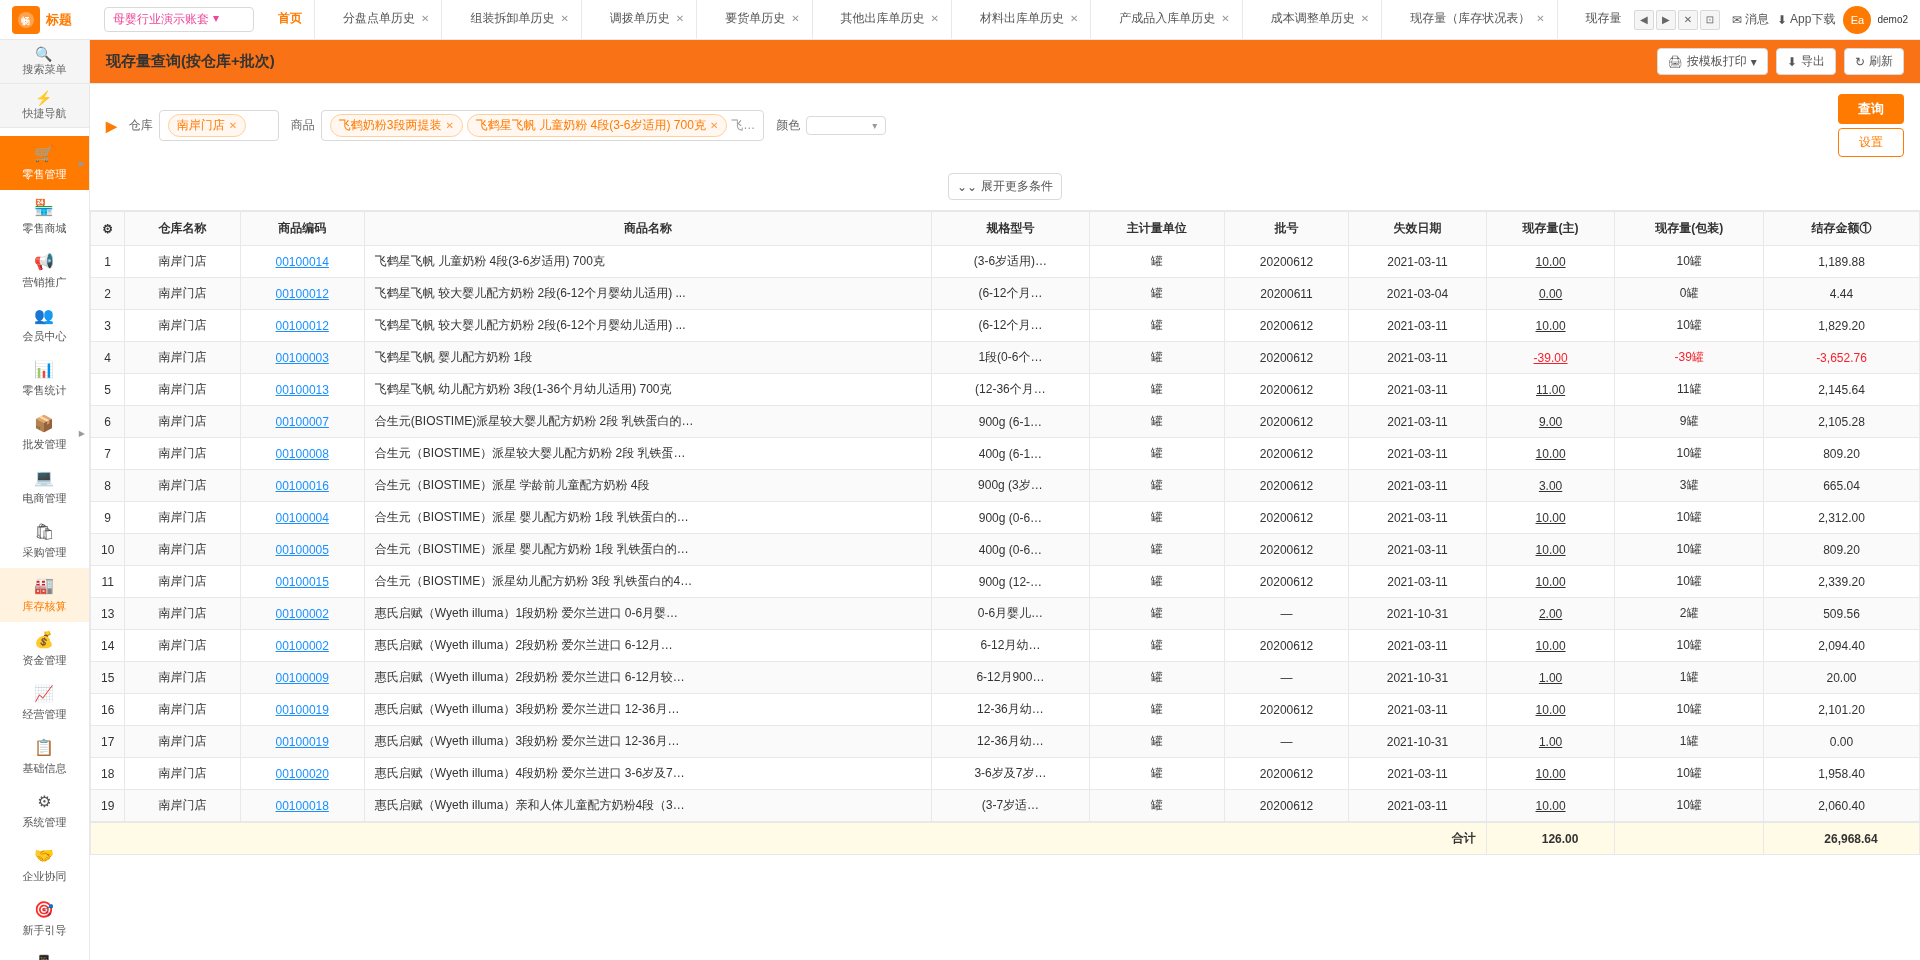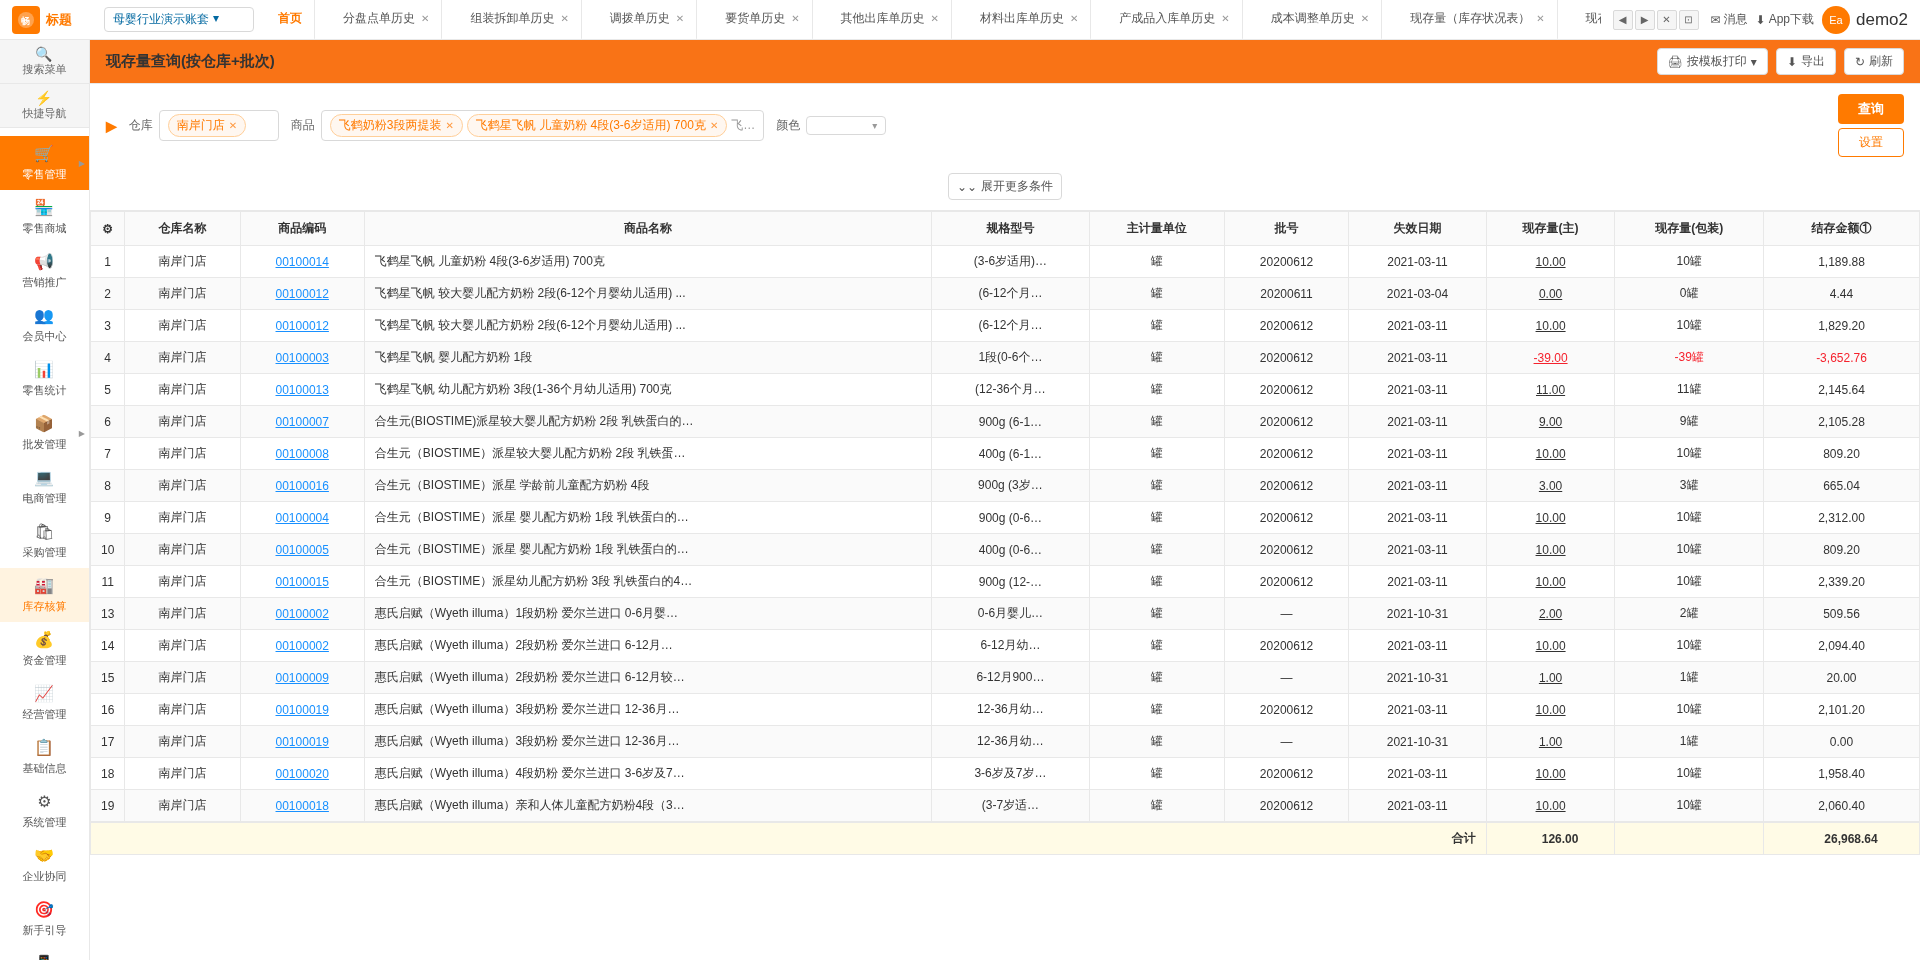--- a/index.html
+++ b/index.html
@@ -2,21 +2,21 @@
 <html><head>
   <meta charset="utf-8">
   <style>
     * { margin: 0; padding: 0; box-sizing: border-box; }
     body { font-family: 'Microsoft YaHei', Arial, sans-serif; font-size: 12px; background: #f0f2f5; color: #333; width: 1920px; height: 960px; overflow: hidden; }
 
     
     .top-bar { display: flex; align-items: center; height: 40px; background: #fff; border-bottom: 1px solid #e8e8e8; padding: 0 12px; gap: 12px; }
     .logo { display: flex; align-items: center; gap: 6px; font-size: 13px; font-weight: bold; color: #ff7a00; min-width: 80px; }
     .logo-icon { width: 28px; height: 28px; background: #ff7a00; border-radius: 4px; display: flex; align-items: center; justify-content: center; color: white; font-size: 10px; }
-    .workspace-selector { display: flex; gap: 4px; font-size: 12px; color: #0369a1; border: 1px solid #d9d9d9; padding: 3px 8px; border-radius: 4px; cursor: pointer; min-width: 150px; }
+    .workspace-selector { display: flex; gap: 4px; font-size: 12px; color: #ec4899; border: 1px solid #d9d9d9; padding: 3px 8px; border-radius: 4px; cursor: pointer; min-width: 150px; }
     .top-nav-tabs { display: flex; align-items: center; flex: 1; overflow: hidden; gap: 16px; }
     .top-nav-tab { display: flex; align-items: center; gap: 4px; padding: 0 12px; height: 40px; font-size: 12px; color: #555; border-right: 1px solid #e8e8e8; cursor: pointer; white-space: nowrap; border-bottom: 2px solid transparent; }
     .top-nav-tab.home { color: #ff7a00; font-weight: bold; }
     .top-nav-tab.active { background: #fff7f0; border-bottom: 2px solid #ff7a00; color: #ff7a00; }
     .tab-close { color: #999; font-size: 10px; margin-left: 2px; }
     .user-avatar { width: 28px; height: 28px; border-radius: 50%; background: #ff7a00; display: flex; align-items: center; justify-content: center; color: white; font-size: 11px; }
     .tab-nav-arrows { display: flex; align-items: center; gap: 2px; }
     .tab-arrow { width: 20px; height: 20px; display: flex; align-items: center; justify-content: center; background: #f5f5f5; border: 1px solid #d9d9d9; border-radius: 2px; cursor: pointer; font-size: 10px; color: #666; }
 
     
@@ -72,21 +72,21 @@
     .footer-row td { background: #fffbe6; font-weight: bold; color: #333; border-top: 2px solid #e8e8e8; padding-left: 29px; }
     .footer-row td:first-child { text-align: right; }
     .col-check { width: 30px; }
 
     
     ::-webkit-scrollbar { width: 6px; height: 6px; }
     ::-webkit-scrollbar-track { background: #f1f1f1; }
     ::-webkit-scrollbar-thumb { background: #ccc; border-radius: 3px; }
 
     .top-right-user { display: flex; align-items: center; gap: 6px; cursor: pointer; }
-    .user-name { font-size: 17px; color: #333; text-align: right; }
+    .user-name { font-size: 10px; color: #333; text-align: right; }
     .top-actions-area { display: flex; align-items: center; gap: 8px; }
     .msg-icon, .app-icon { display: flex; align-items: center; gap: 3px; font-size: 12px; color: #555; cursor: pointer; }
     .btn-query-wrapper { display: flex; flex-direction: column; gap: 4px; }
   </style>
 </head>
 <body>
 
 <div class="top-bar">
   <div class="logo">
     <div class="logo-icon">

